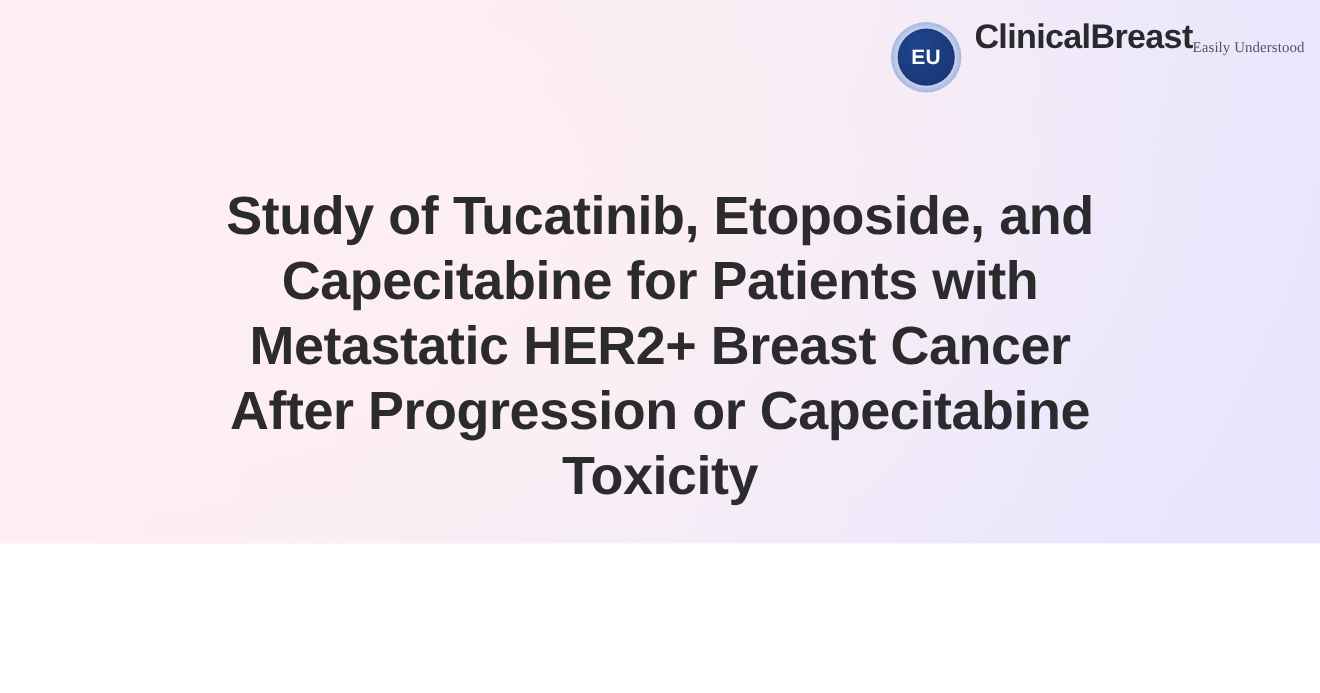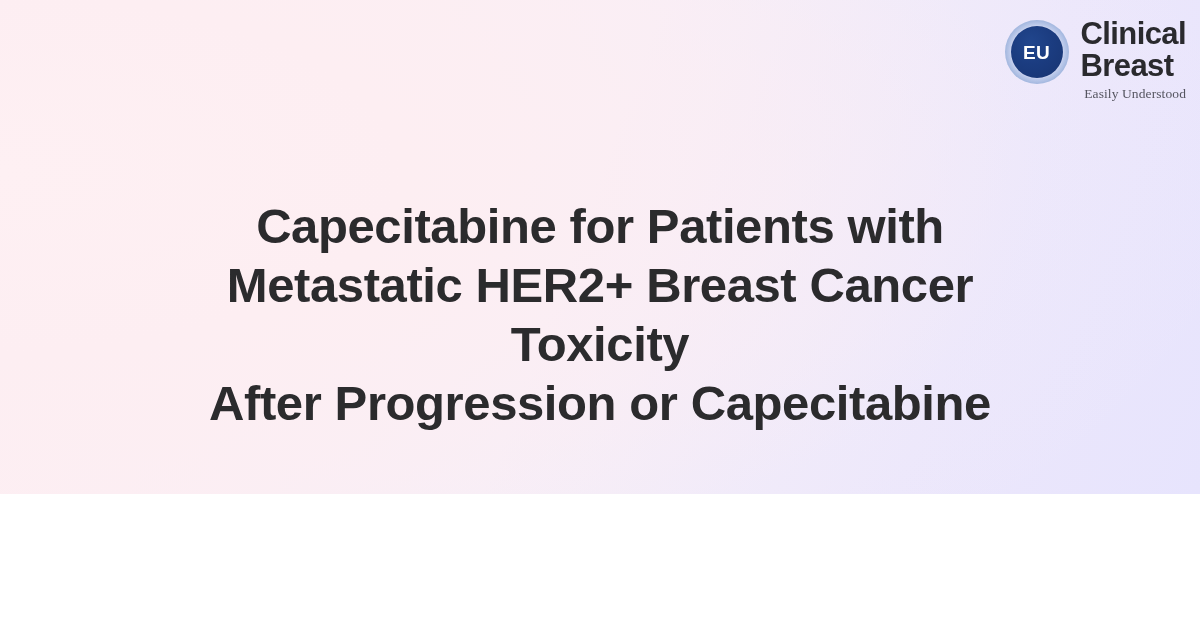--- a/index.html
+++ b/index.html
@@ -70,21 +70,21 @@
     justify-content: center;
     color: #ffffff;
     font-size: 19px;
     font-weight: bold;
     letter-spacing: 0.3px;
     line-height: 1;
   }
 
   #logo-text-block {
     display: flex;
-    flex-direction: column;
+    flex-direction: row;
     align-items: flex-start;
   }
   .wordmark-line {
     color: #2a2a2e;
     font-size: 31px;
     font-weight: bold;
     line-height: 32px;
     letter-spacing: -0.6px;
     white-space: nowrap;
   }
@@ -146,20 +146,21 @@
     <div id="logo-text-block">
       <span class="wordmark-line">Clinical</span>
       <span class="wordmark-line">Breast</span>
       <span id="logo-tagline">Easily Understood</span>
     </div>
 
   </div>
 
   <div id="headline-wrap">
     <h1 id="page-title">
+      <span class="tline">Study of Tucatinib, Etoposide, and</span>
       <span class="tline">Capecitabine for Patients with</span>
       <span class="tline">Metastatic HER2+ Breast Cancer</span>
+      <span class="tline">After Progression or Capecitabine</span>
       <span class="tline">Toxicity</span>
-      <span class="tline">After Progression or Capecitabine</span>
     </h1>
   </div>
 
 </div>
 
 </body></html>

